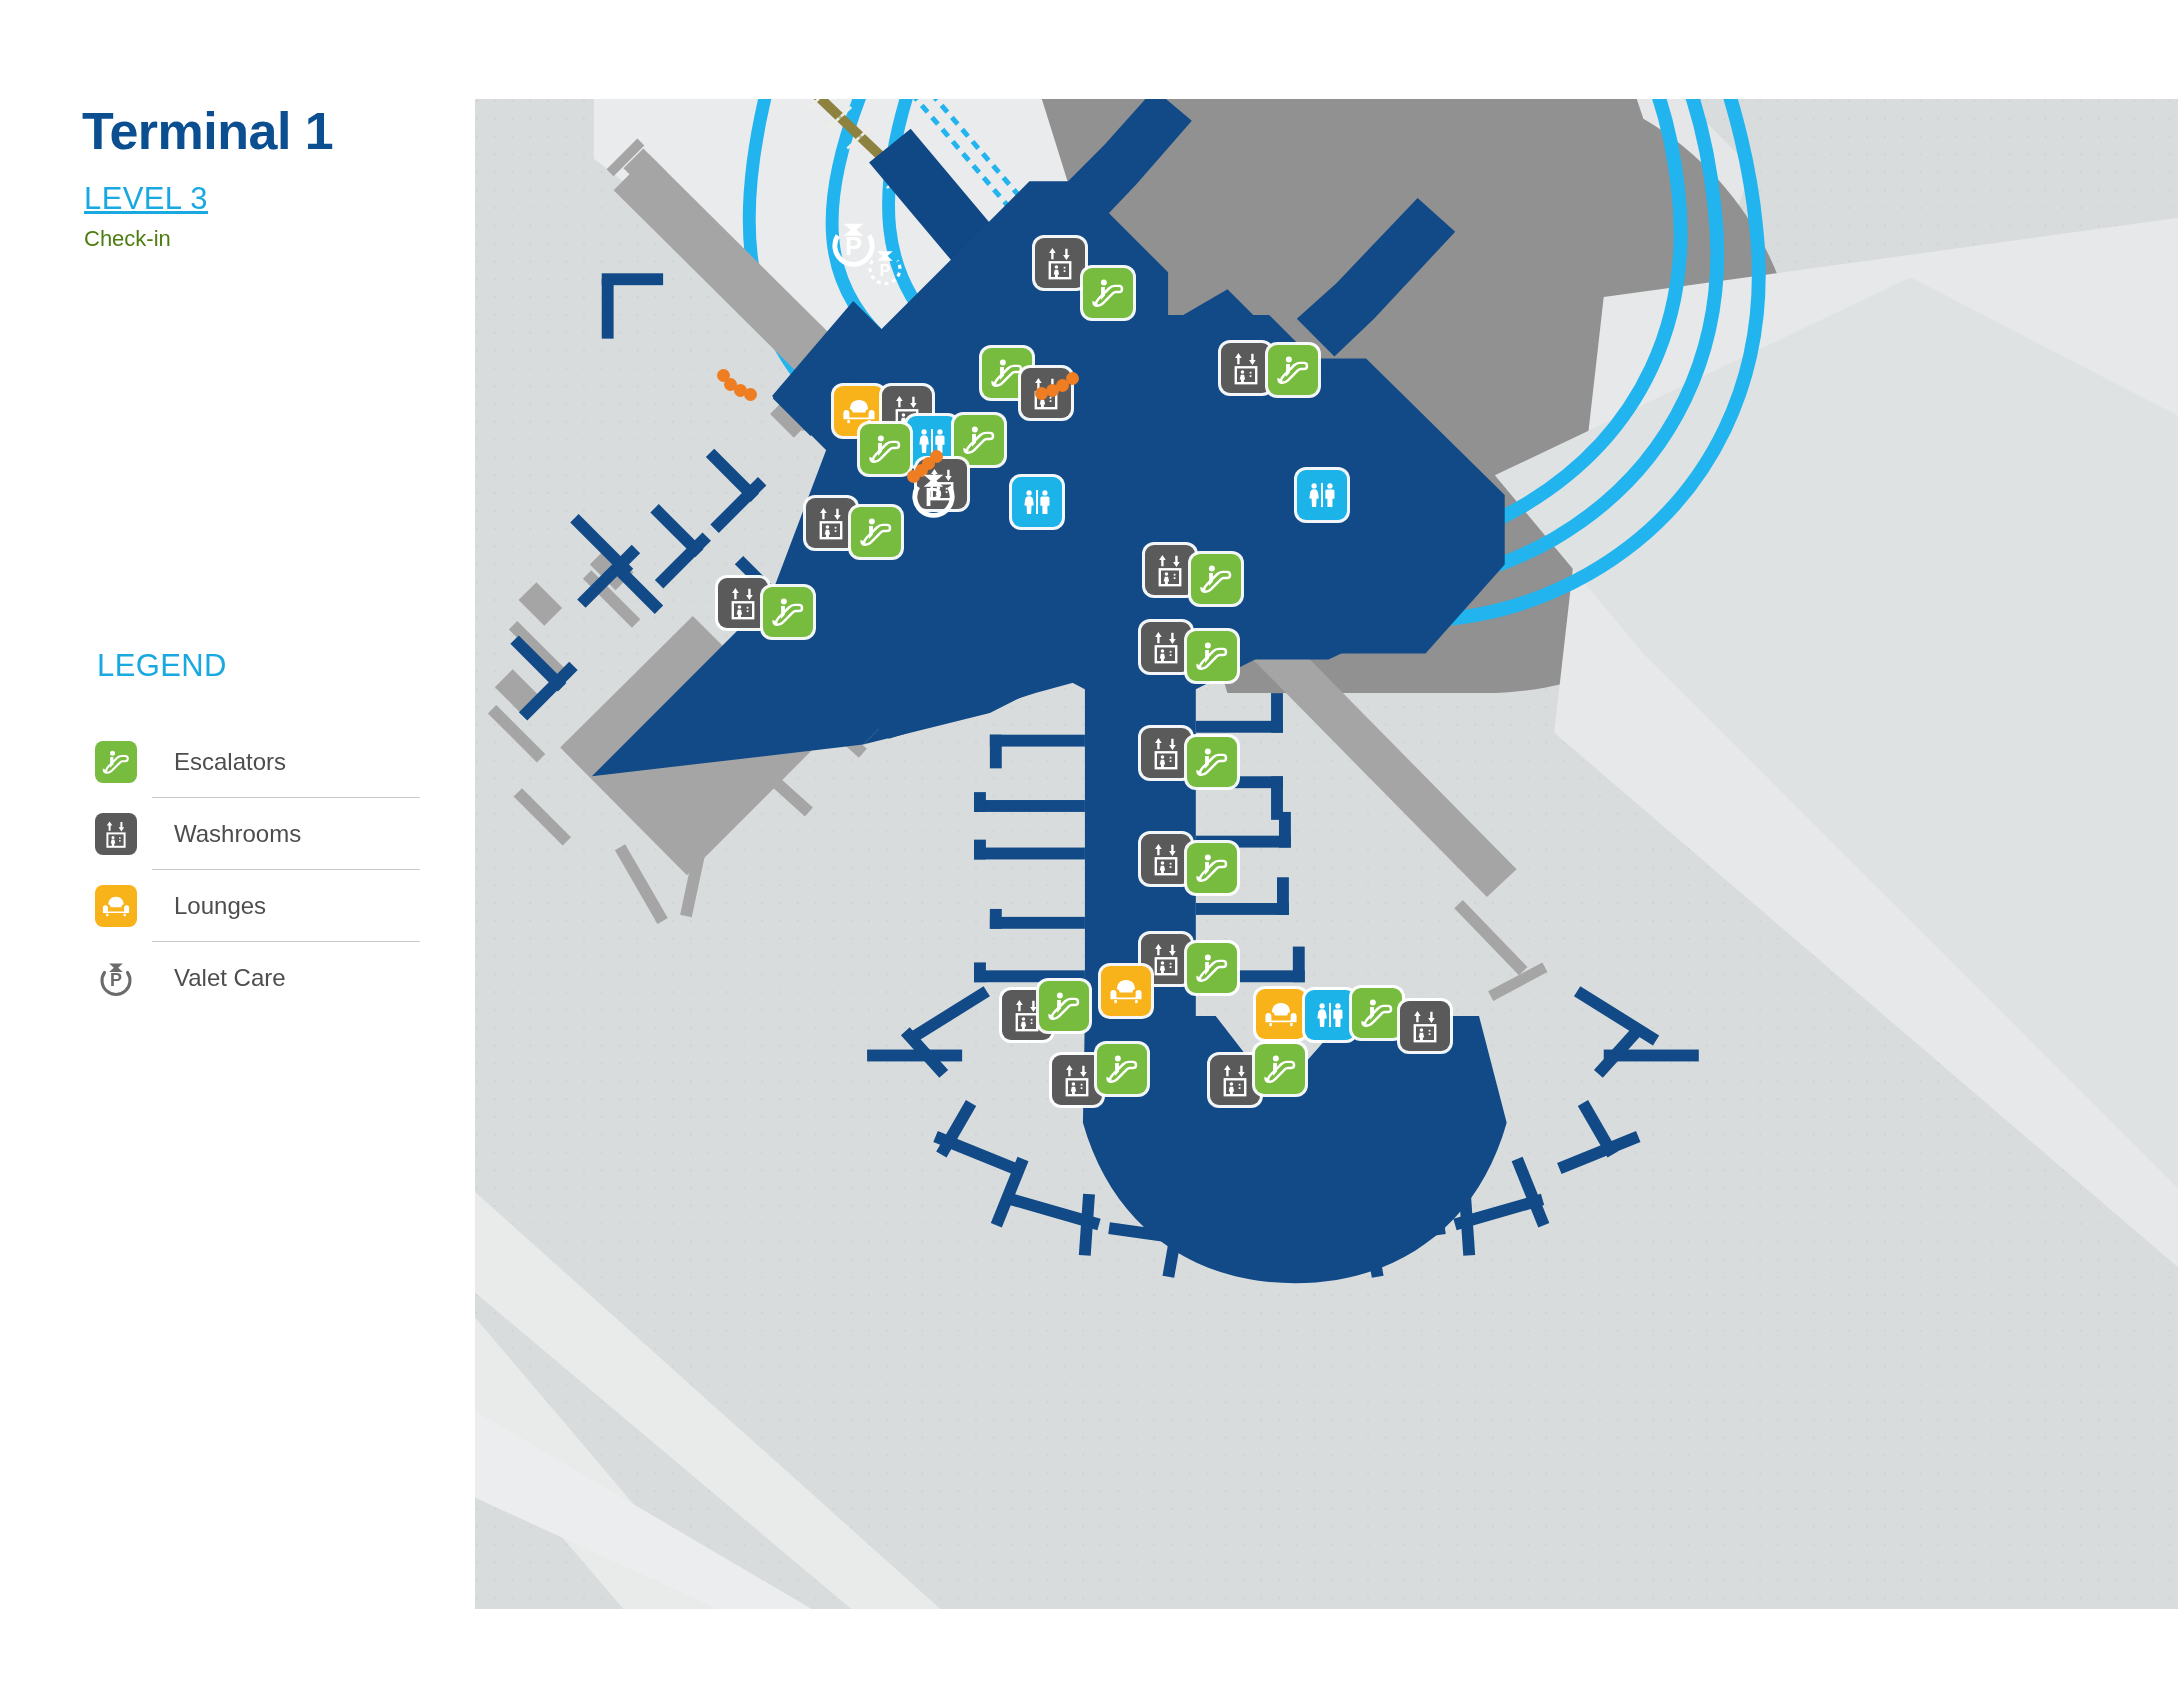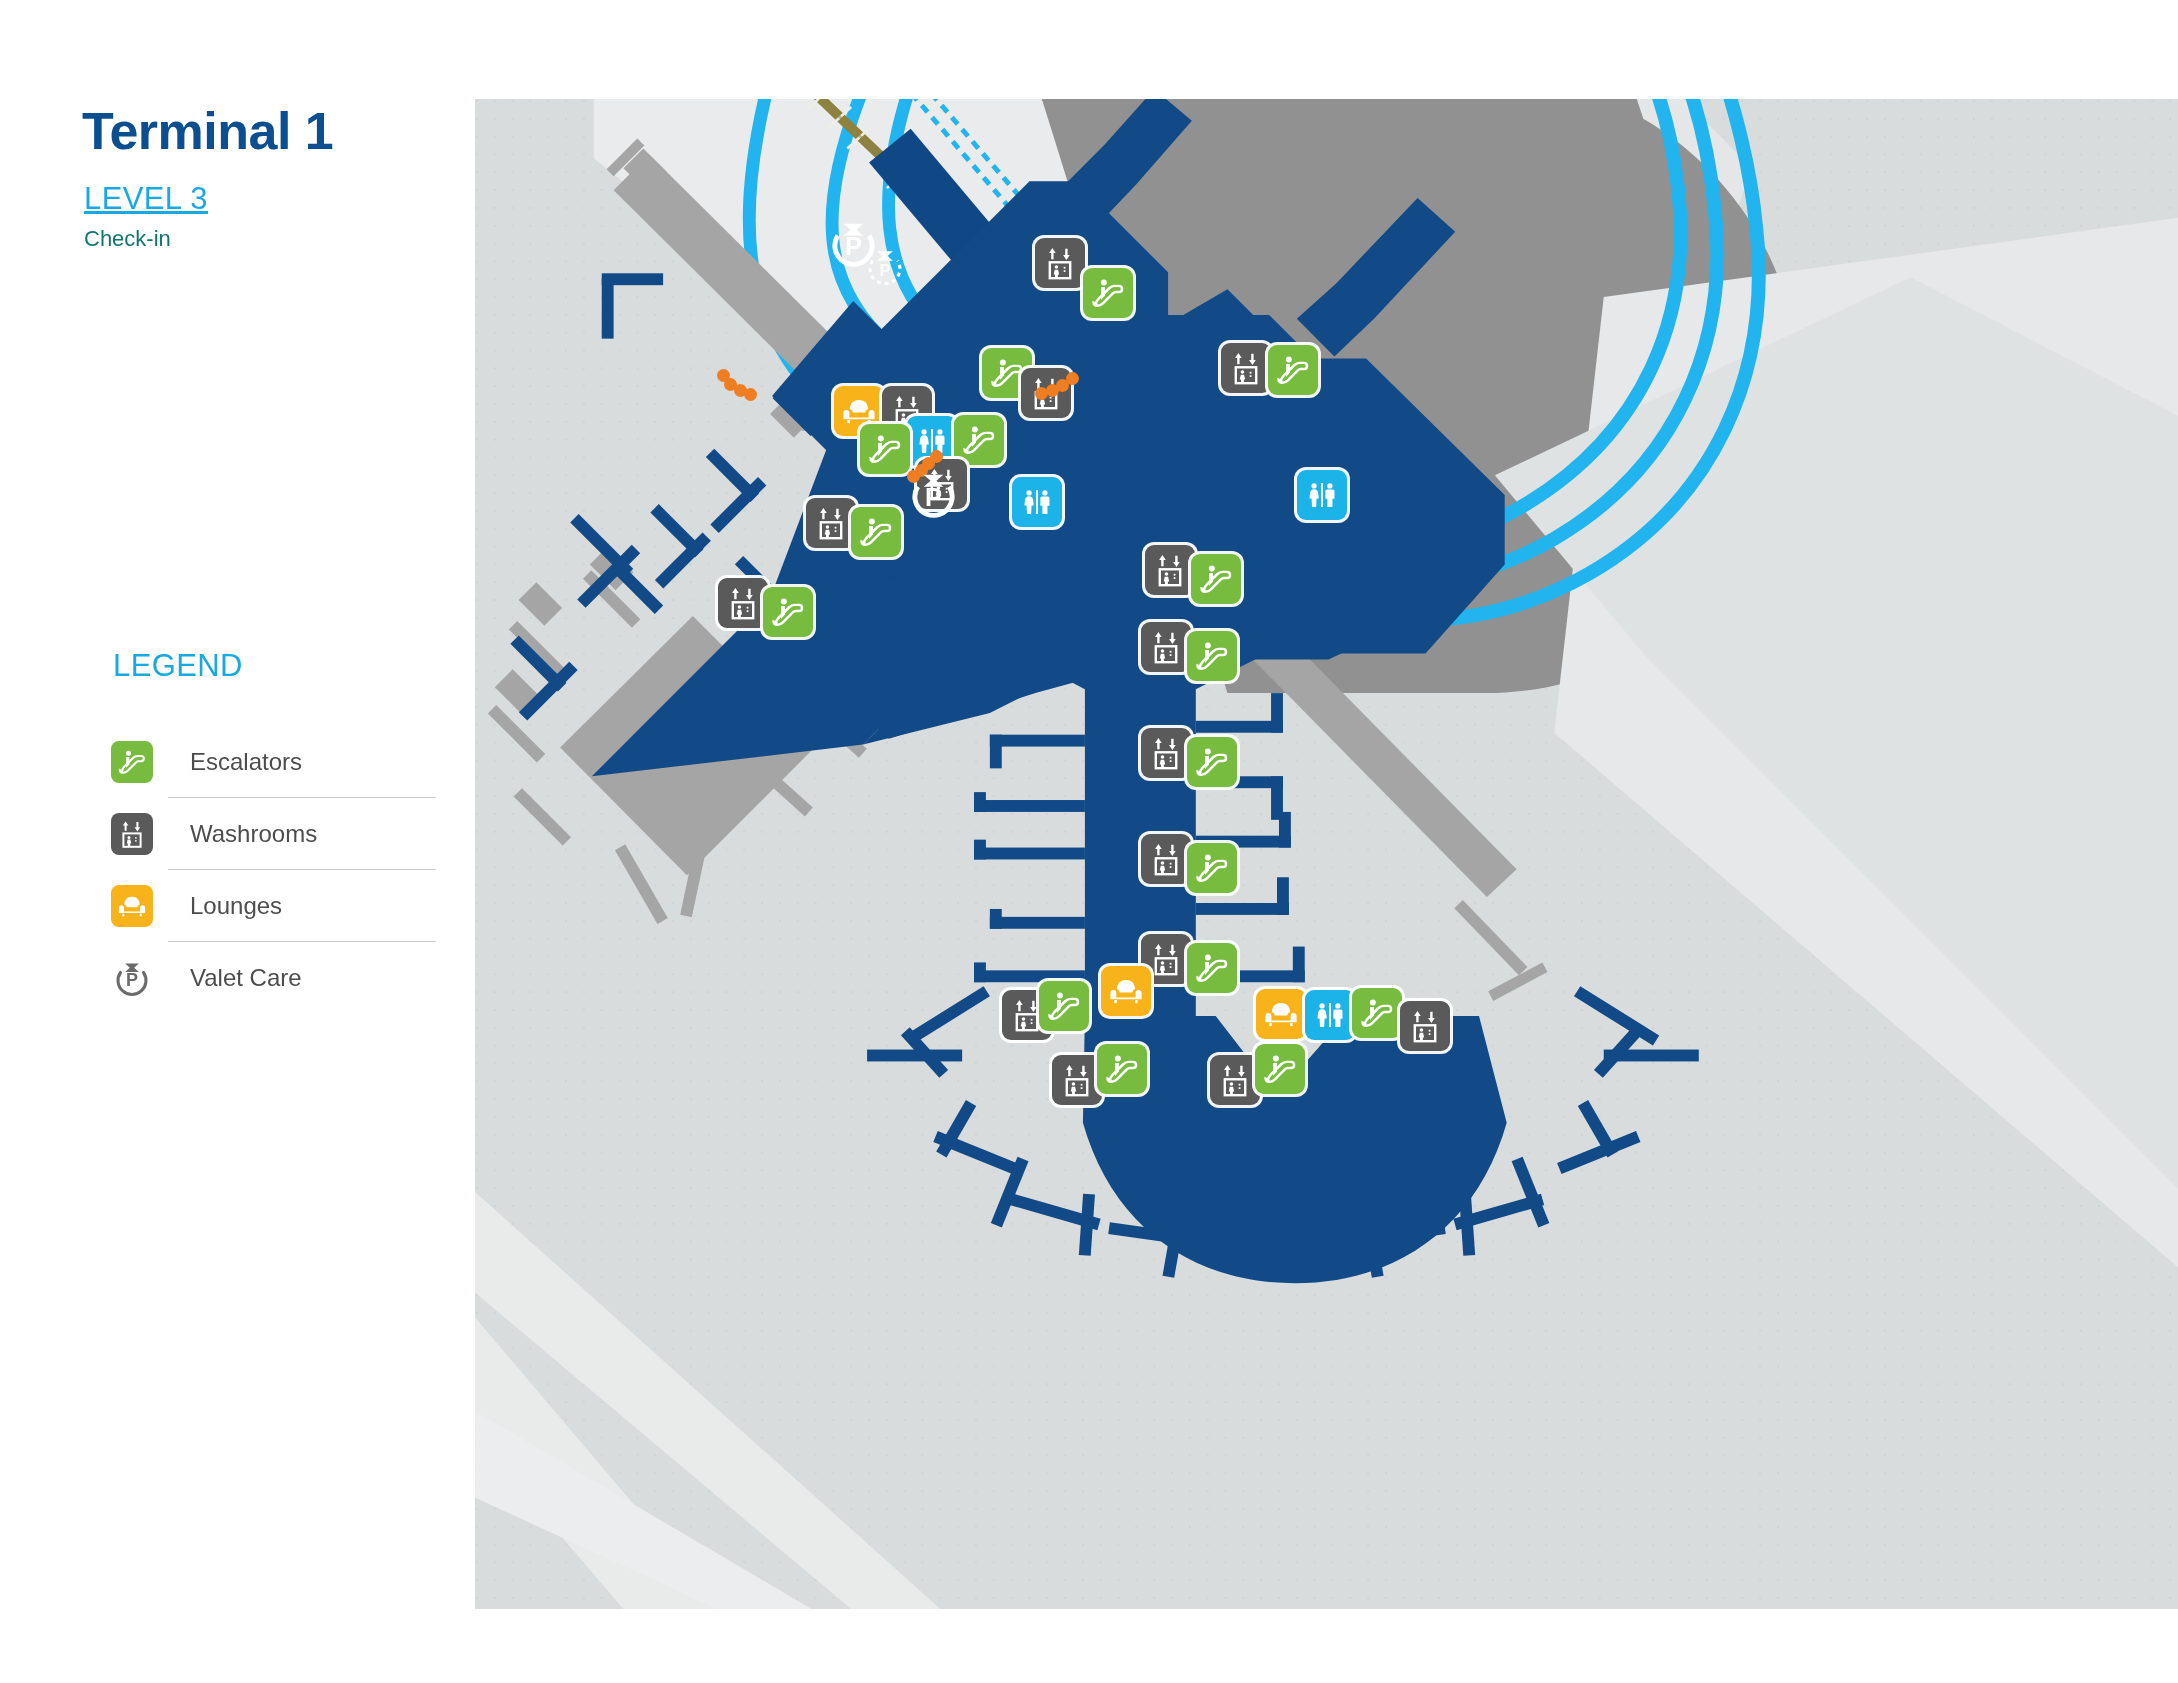--- a/index.html
+++ b/index.html
@@ -17,23 +17,23 @@
   }
   #title-block{position:absolute;left:82px;top:104px;}
   #terminal-title{
     font-size:52px;font-weight:bold;color:#0b4f91;letter-spacing:-0.5px;
     line-height:1.05;margin:0;
   }
   #level-label{
     font-size:31px;color:#19a8e0;margin:22px 0 0 2px;letter-spacing:0.4px;text-decoration:underline;
   }
   #level-sub{
-    font-size:22px;color:#0f766e;margin:9px 0 0 2px;
-  }
-  #legend-block{position:absolute;left:111px;top:648px;width:307px;}
+    font-size:22px;color:#4d7c0f;margin:9px 0 0 2px;
+  }
+  #legend-block{position:absolute;left:95px;top:648px;width:307px;}
   #legend-title{
     font-size:31px;color:#19a8e0;letter-spacing:0.4px;margin:0 0 42px 2px;
   }
   .legend-row{
     display:flex;align-items:center;height:72px;position:relative;
   }
   .legend-row .lg-icon{
     width:59px;flex:0 0 59px;display:flex;align-items:center;justify-content:flex-start;
   }
   .legend-row .lg-label{

